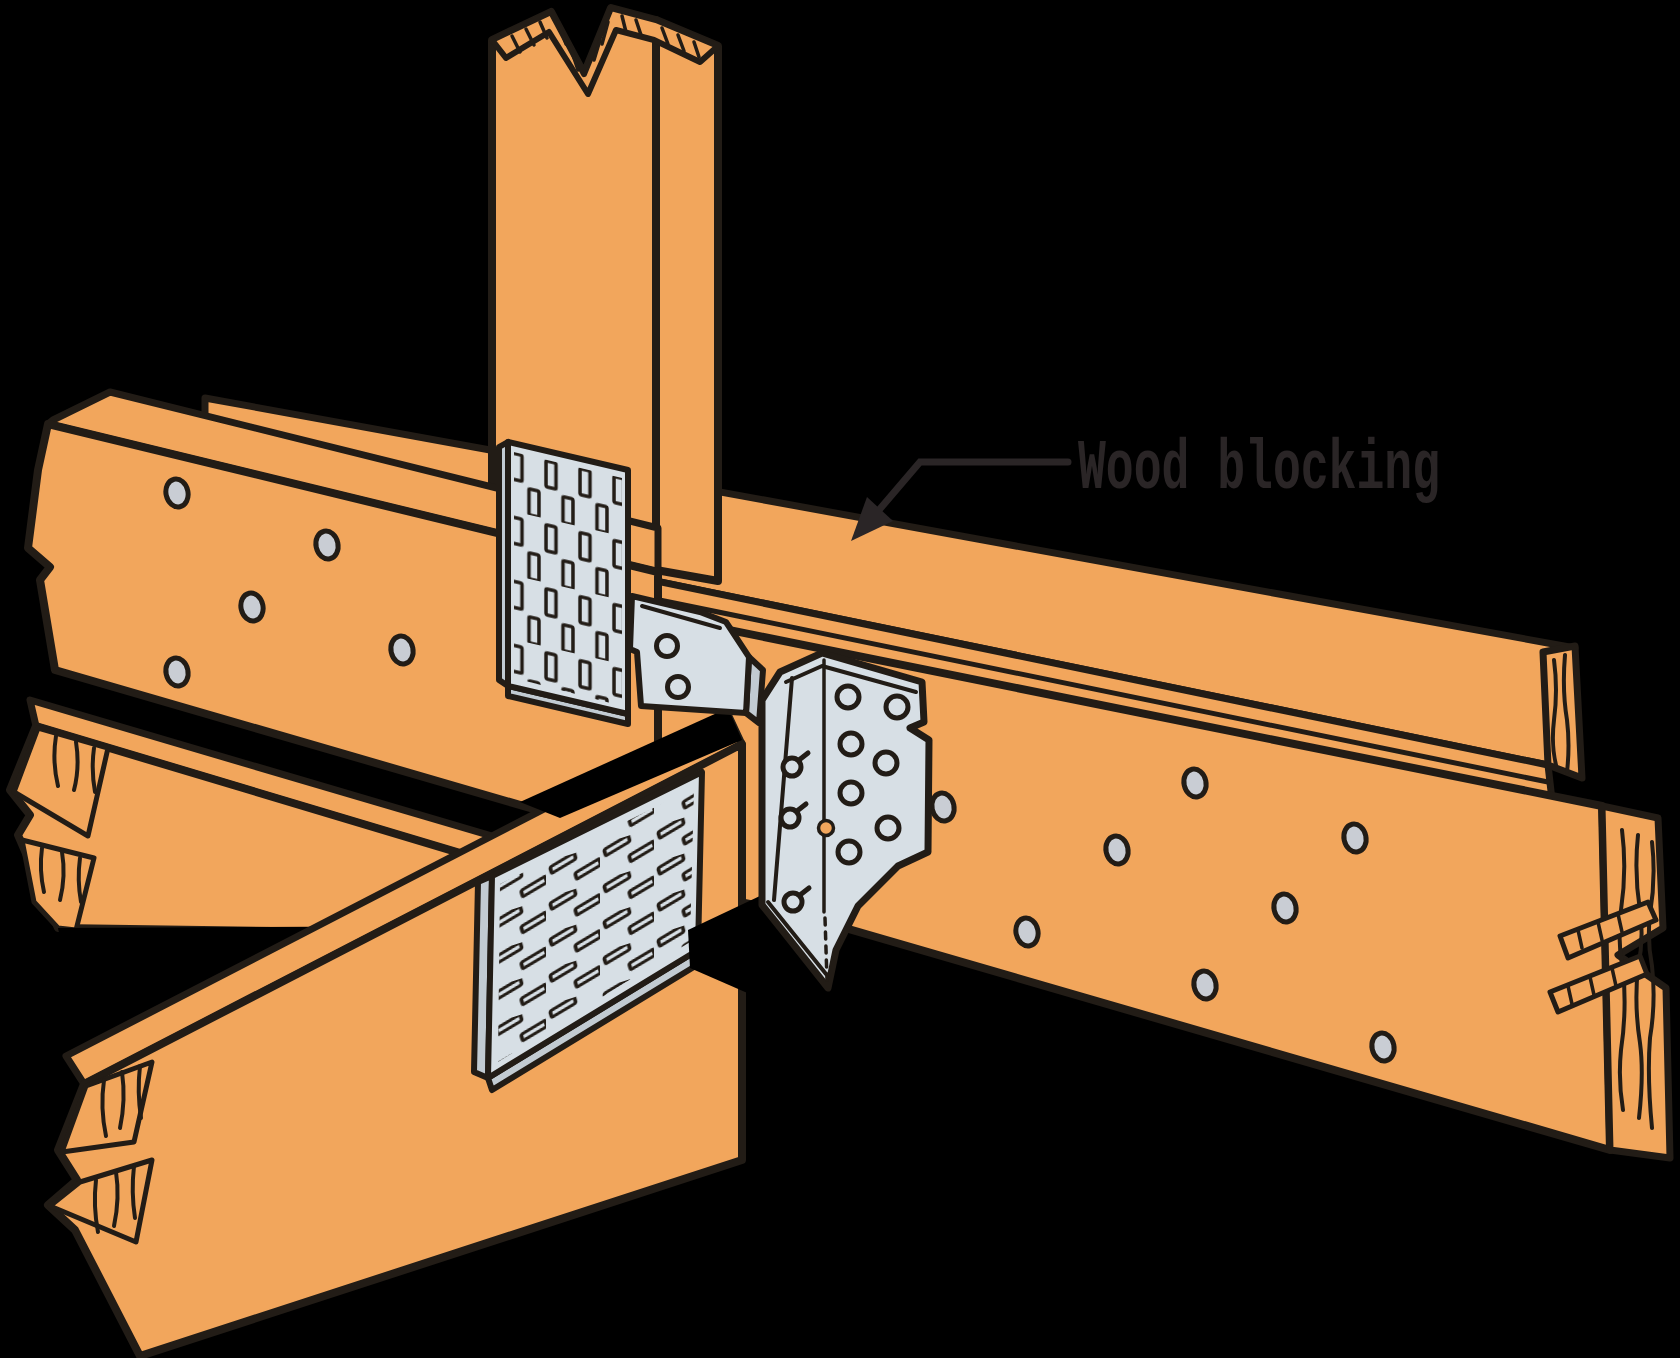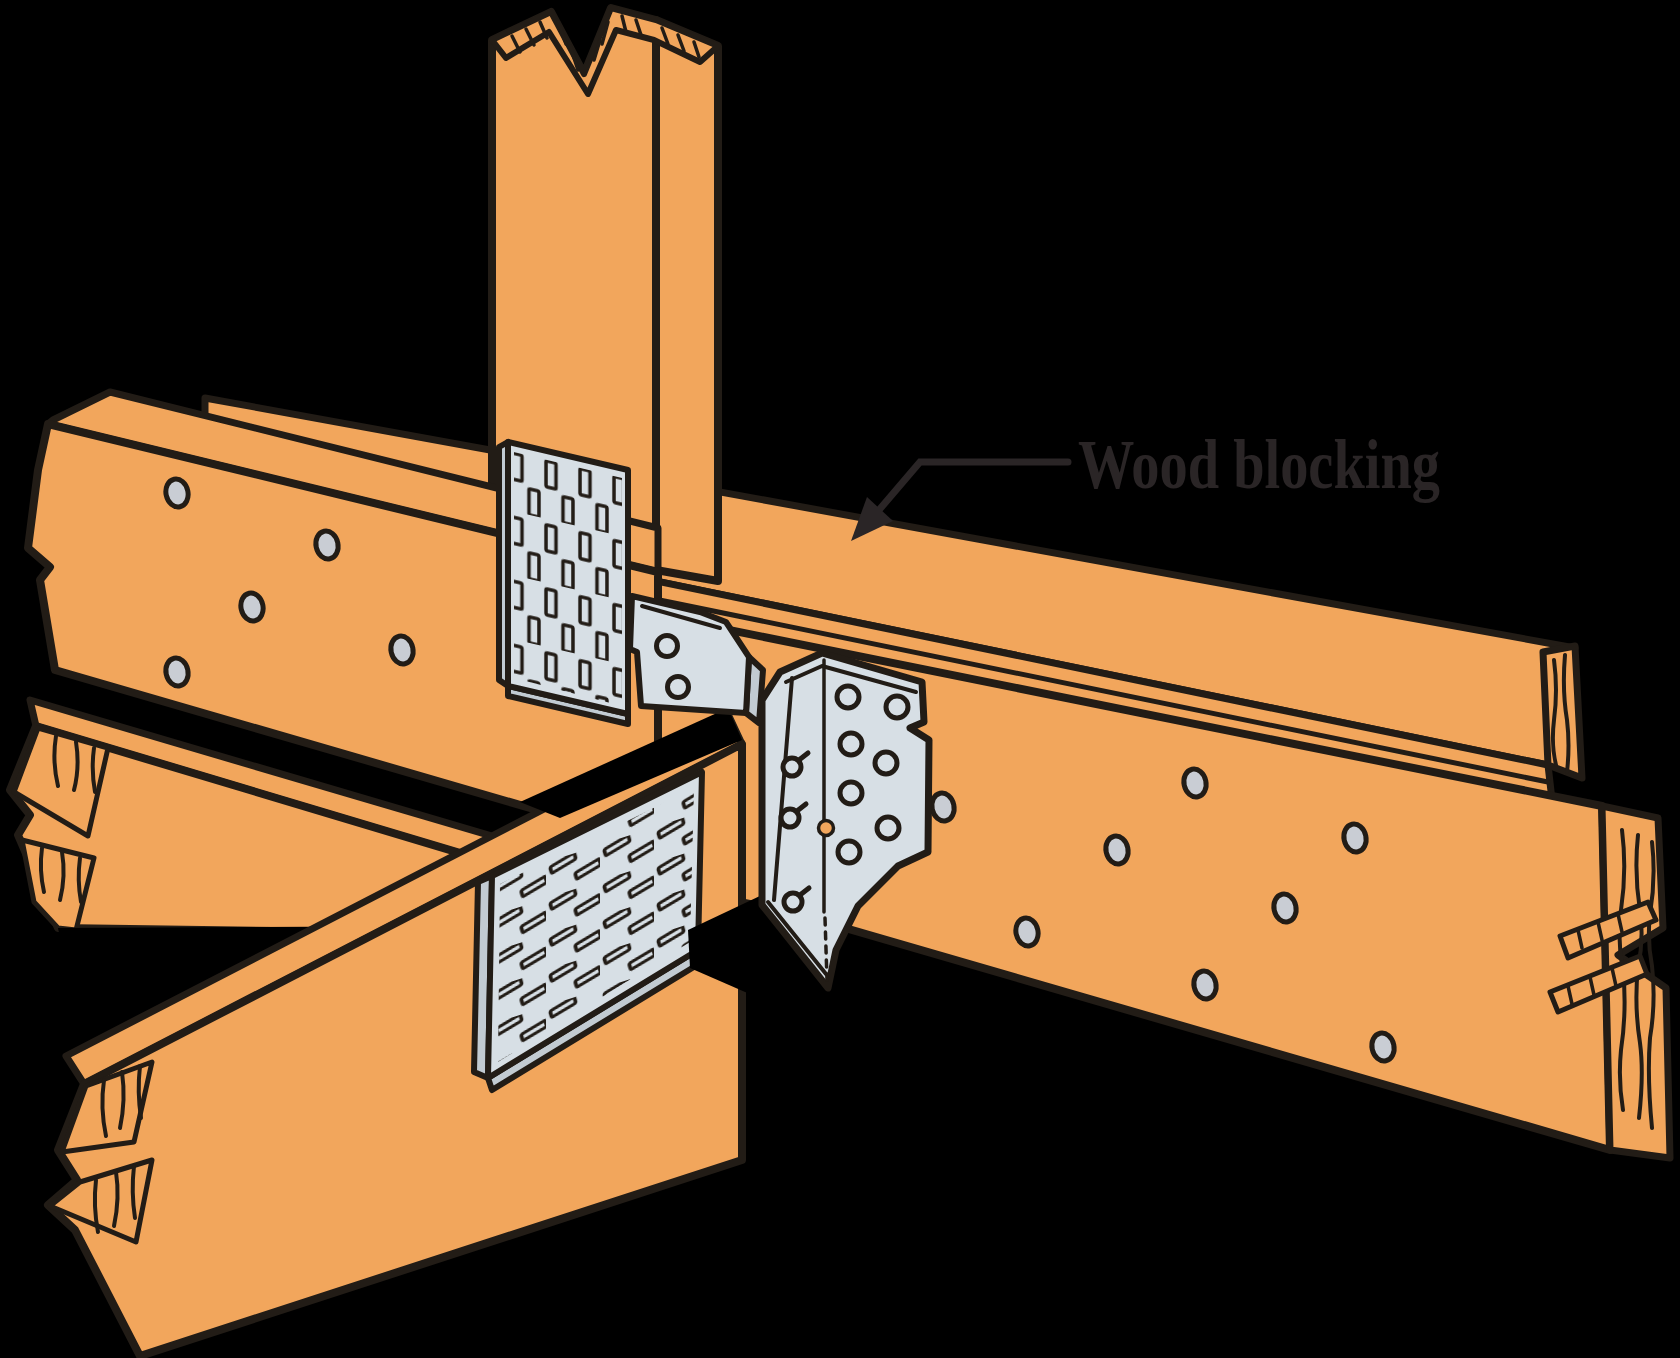--- a/index.html
+++ b/index.html
@@ -1,17 +1,17 @@
 <!DOCTYPE html>
 <html style="--background: #000000; --wood: #F2A65C; --outline: #221C16; --metal: #D7DFE5; --metal_edge: #C2CBD2; --nail: #C9CDD4; --label: #2A2526;"><head>
 <meta charset="utf-8">
 <style>
   html,body{margin:0;padding:0;background:#000;}
   .stage{position:relative;width:1680px;height:1358px;background:var(--background,#000);overflow:hidden;
-         font-family:Liberation Serif, serif;}
+         font-family:Liberation Mono, monospace;}
   svg{display:block}
   .wood{fill:var(--wood);}
   .metal{fill:var(--metal);}
   .metal-edge{fill:var(--metal_edge);}
   .nailhead{fill:var(--nail);}
   .shadow{fill:#000;stroke:none;}
   .ol{stroke:var(--outline);stroke-linejoin:round;stroke-linecap:round;}
   .w8{stroke-width:8;} .w7{stroke-width:7;} .w6{stroke-width:6;} .w5{stroke-width:5;}
   .w4{stroke-width:4;} .w3{stroke-width:3.5;}
   .nofill{fill:none;}

